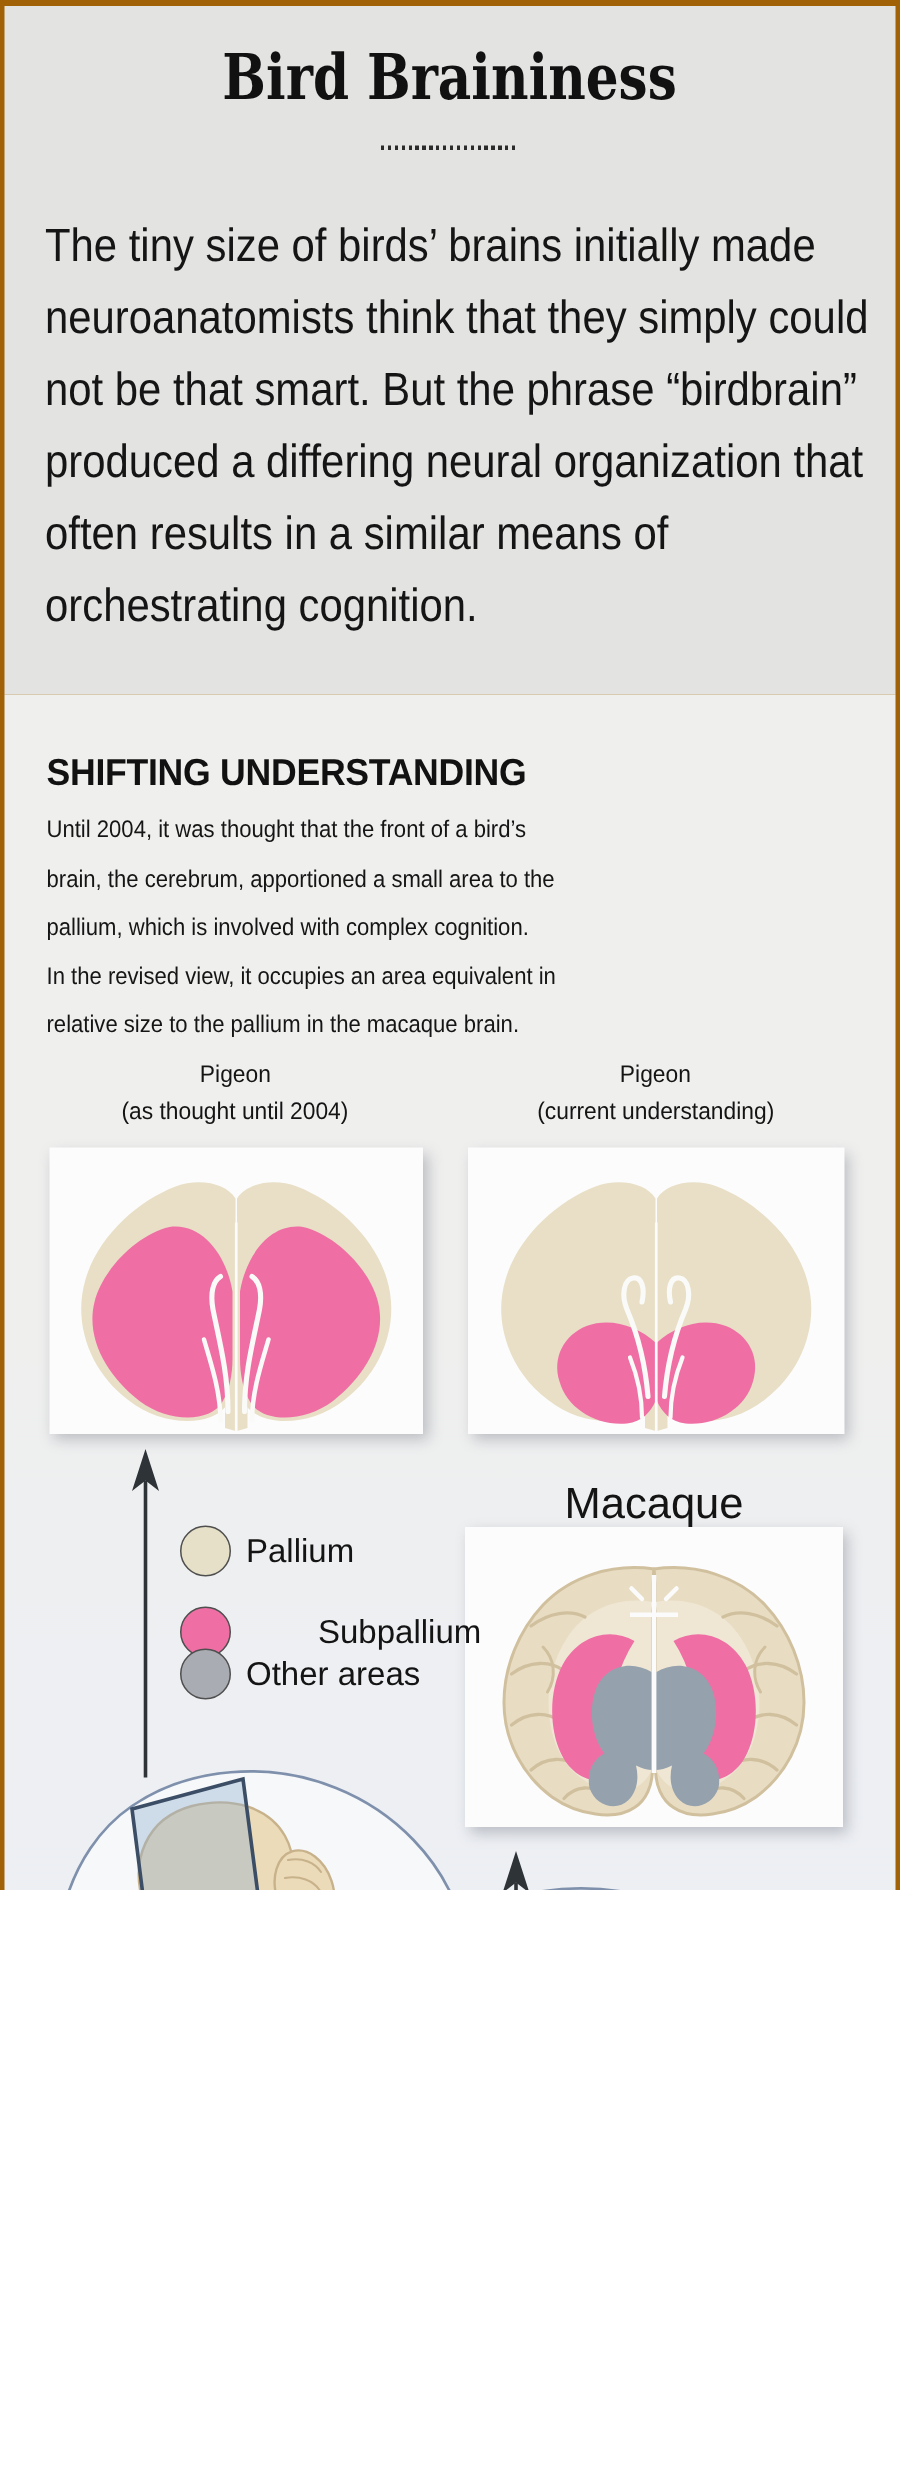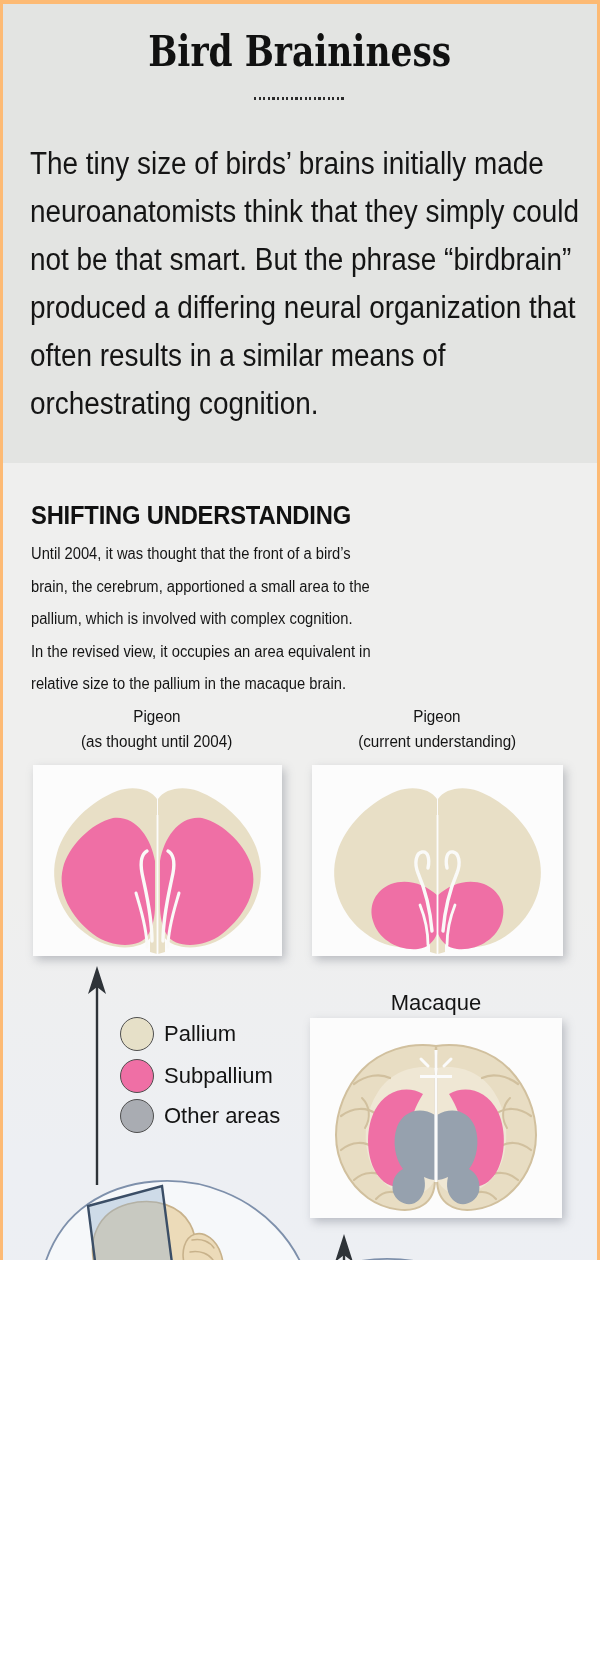--- a/index.html
+++ b/index.html
@@ -1,16 +1,16 @@
 <!DOCTYPE html>
 <html><head>
 <meta charset="utf-8">
 <style>
   html,body{margin:0;padding:0;background:#ffffff;}
-  .page{position:relative;width:600px;height:1260px;background:#fdba74;overflow:hidden;
+  .page{position:relative;width:600px;height:1260px;background:#a16207;overflow:hidden;
         font-family:"Liberation Sans", sans-serif;color:#161616;}
   .bg-top{position:absolute;left:3px;top:4px;width:594px;height:459px;background:#e3e4e2;}
   .bg-low{position:absolute;left:3px;top:463px;width:594px;height:1190px;
           background:linear-gradient(180deg,#efefee 0%,#efefee 36%,#edeff3 58%,#eceff3 100%);}
   .footer-strip{position:absolute;left:0;top:1653px;width:600px;height:7px;background:#e2e4e7;}
 
   .title{position:absolute;left:0;top:26px;width:600px;text-align:center;
          font-family:"DejaVu Serif", serif;font-weight:700;font-size:42px;line-height:52px;
          color:#111;}
   .title .cond-c{transform:scaleX(.82);}
@@ -39,26 +39,26 @@
   .figlabel.left{left:27px;}
   .figlabel.right{left:307px;}
 
   .panel{position:absolute;background:#fcfcfc;box-shadow:3px 4px 9px rgba(100,106,118,.38);}
   .panel.p-old{left:33px;top:765px;width:249px;height:191px;}
   .panel.p-new{left:312px;top:765px;width:251px;height:191px;}
   .panel.p-mac{left:310px;top:1018px;width:252px;height:200px;}
   .panel svg{display:block;}
 
   .maclabel{position:absolute;left:310px;top:991px;width:252px;text-align:center;
-            font-size:22px;line-height:24px;color:#141414;}
+            font-size:29px;line-height:24px;color:#141414;}
 
   .legend{position:absolute;left:120px;top:1017px;width:200px;}
   .legend-item{position:absolute;left:0;display:flex;align-items:center;height:34px;}
   .legend-item.i0{top:0;}
-  .legend-item.i1{top:42px;}
+  .legend-item.i1{top:54px;gap:48px;}
   .legend-item.i2{top:82px;}
   .swatch{width:34px;height:34px;border-radius:50%;border:1.6px solid #4f4f4f;
           box-sizing:border-box;flex:0 0 auto;}
   .legend-label{margin-left:10px;font-size:22px;white-space:nowrap;color:#141414;}
 
   .overlay{position:absolute;left:0;top:940px;width:600px;height:714px;pointer-events:none;}
 </style>
 </head>
 <body>
 

